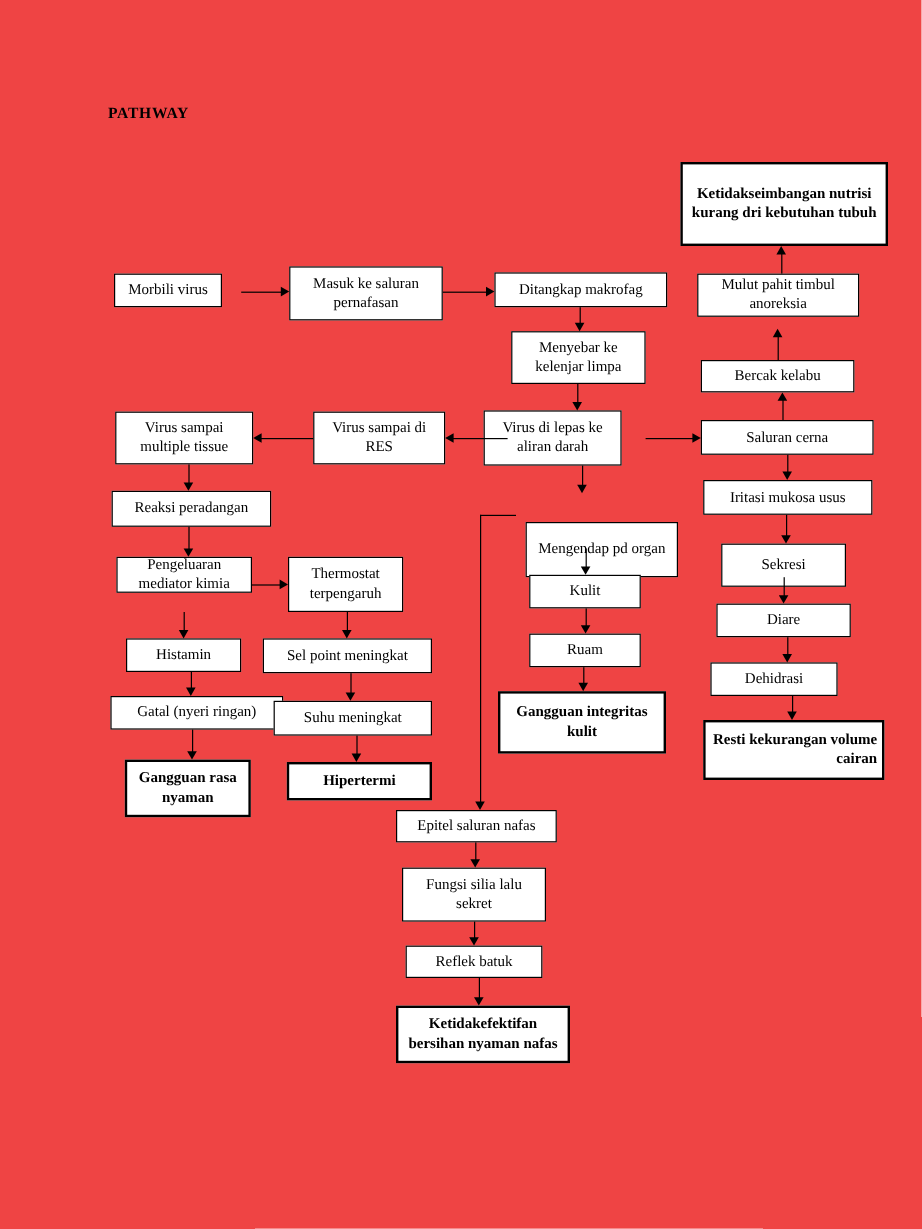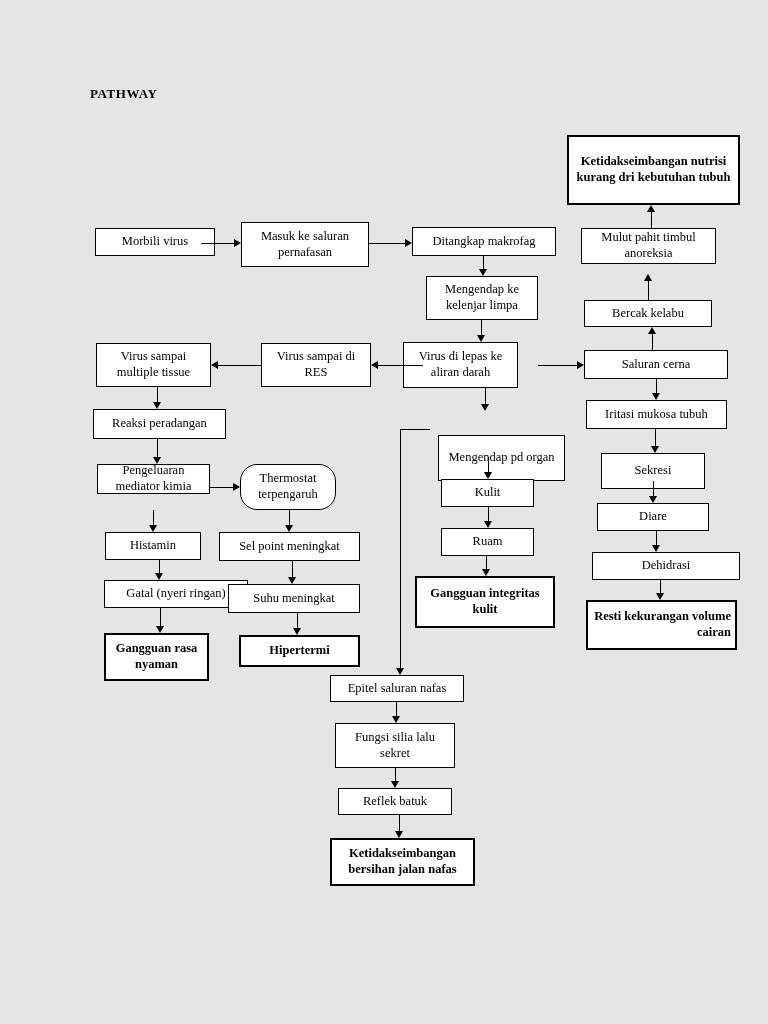--- a/index.html
+++ b/index.html
@@ -9,21 +9,21 @@
     background: #ffffff;
   }
   body {
     font-family: "Liberation Serif", "DejaVu Serif", serif;
     color: #000000;
   }
   #page {
     position: relative;
     width: 768px;
     height: 1024px;
-    background: #e5e5e5;
+    background: #ef4444;
     overflow: hidden;
   }
   .title {
     position: absolute;
     left: 90px;
     top: 86px;
     font-size: 13px;
     font-weight: bold;
     letter-spacing: 0.6px;
     font-family: "Liberation Serif", "DejaVu Serif", serif;
@@ -83,57 +83,57 @@
   }
 </style>
 </head>
 <body>
 
 <div id="page">
 
   <div class="title">PATHWAY</div>
 
   <div id="nodes">
-      <div class="node" style="left: 95px; top: 228px; width: 120px; height: 28px;">
+      <div class="node" style="left: 95px; top: 228px; width: 90px; height: 28px;">
         <span>Morbili virus</span>
       </div>
       <div class="node" style="left: 241px; top: 222px; width: 128px; height: 45px;">
         <span>Masuk ke saluran pernafasan</span>
       </div>
       <div class="node" style="left: 412px; top: 227px; width: 144px; height: 29px;">
         <span>Ditangkap makrofag</span>
       </div>
       <div class="node" style="left: 426px; top: 276px; width: 112px; height: 44px;">
-        <span>Mengendap ke kelenjar limpa</span>
+        <span>Menyebar ke kelenjar limpa</span>
       </div>
       <div class="node" style="left: 403px; top: 342px; width: 115px; height: 46px;">
         <span>Virus di lepas ke aliran darah</span>
       </div>
       <div class="node" style="left: 261px; top: 343px; width: 110px; height: 44px;">
         <span>Virus sampai di RES</span>
       </div>
       <div class="node" style="left: 96px; top: 343px; width: 115px; height: 44px;">
         <span>Virus sampai multiple tissue</span>
       </div>
       <div class="node" style="left: 93px; top: 409px; width: 133px; height: 30px;">
         <span>Reaksi peradangan</span>
       </div>
       <div class="node" style="left: 97px; top: 464px; width: 113px; height: 30px;">
         <span>Pengeluaran mediator kimia</span>
       </div>
-      <div class="node" style="left: 240px; top: 464px; width: 96px; height: 46px; border-radius: 17px;">
+      <div class="node" style="left: 240px; top: 464px; width: 96px; height: 46px;">
         <span>Thermostat terpengaruh</span>
       </div>
       <div class="node" style="left: 105px; top: 532px; width: 96px; height: 28px;">
         <span>Histamin</span>
       </div>
       <div class="node" style="left: 219px; top: 532px; width: 141px; height: 29px;">
         <span>Sel point meningkat</span>
       </div>
-      <div class="node" style="left: 92px; top: 580px; width: 144px; height: 28px; margin-left: 12px;">
+      <div class="node" style="left: 92px; top: 580px; width: 144px; height: 28px;">
         <span>Gatal (nyeri ringan)</span>
       </div>
       <div class="node" style="left: 228px; top: 584px; width: 132px; height: 29px;">
         <span>Suhu meningkat</span>
       </div>
       <div class="node bold" style="left: 104px; top: 633px; width: 105px; height: 48px;">
         <span>Gangguan rasa nyaman</span>
       </div>
       <div class="node bold" style="left: 239px; top: 635px; width: 121px; height: 32px;">
         <span>Hipertermi</span>
@@ -153,44 +153,44 @@
       <div class="node" style="left: 330px; top: 675px; width: 134px; height: 27px;">
         <span>Epitel saluran nafas</span>
       </div>
       <div class="node" style="left: 335px; top: 723px; width: 120px; height: 45px;">
         <span>Fungsi silia lalu sekret</span>
       </div>
       <div class="node" style="left: 338px; top: 788px; width: 114px; height: 27px;">
         <span>Reflek batuk</span>
       </div>
       <div class="node bold" style="left: 330px; top: 838px; width: 145px; height: 48px;">
-        <span>Ketidakseimbangan bersihan jalan nafas</span>
+        <span>Ketidakefektifan bersihan nyaman nafas</span>
       </div>
       <div class="node bold" style="left: 567px; top: 135px; width: 173px; height: 70px;">
         <span>Ketidakseimbangan nutrisi kurang dri kebutuhan tubuh</span>
       </div>
       <div class="node" style="left: 581px; top: 228px; width: 135px; height: 36px;">
         <span>Mulut pahit timbul anoreksia</span>
       </div>
       <div class="node" style="left: 584px; top: 300px; width: 128px; height: 27px;">
         <span>Bercak kelabu</span>
       </div>
       <div class="node" style="left: 584px; top: 350px; width: 144px; height: 29px;">
         <span>Saluran cerna</span>
       </div>
       <div class="node" style="left: 586px; top: 400px; width: 141px; height: 29px;">
-        <span>Iritasi mukosa tubuh</span>
+        <span>Iritasi mukosa usus</span>
       </div>
       <div class="node" style="left: 601px; top: 453px; width: 104px; height: 36px;">
         <span>Sekresi</span>
       </div>
       <div class="node" style="left: 597px; top: 503px; width: 112px; height: 28px;">
         <span>Diare</span>
       </div>
-      <div class="node" style="left: 592px; top: 552px; width: 148px; height: 28px;">
+      <div class="node" style="left: 592px; top: 552px; width: 106px; height: 28px;">
         <span>Dehidrasi</span>
       </div>
       <div class="node bold" style="left: 586px; top: 600px; width: 151px; height: 50px; text-align: right;">
         <span>Resti kekurangan volume cairan</span>
       </div>
     </div>
   <div id="edges">
       <div class="ln h" style="left: 201px; top: 243px; width: 34px; height: 1px;"></div>
       <div class="arrow right" style="left: 234px; top: 239px;"></div>
       <div class="ln h" style="left: 369px; top: 243px; width: 37px; height: 1px;"></div>

